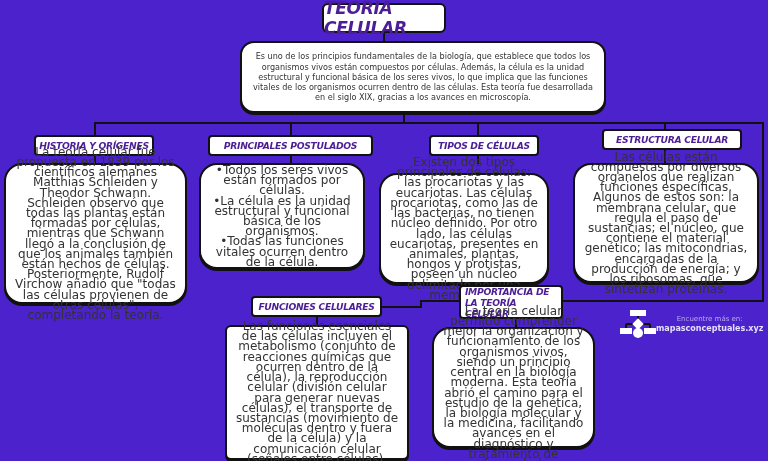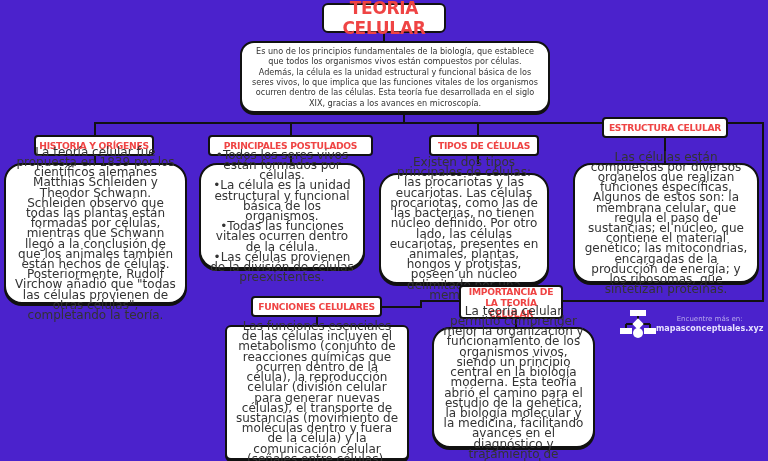--- a/index.html
+++ b/index.html
@@ -5,21 +5,21 @@
   html, body { margin:0; padding:0; }
   body {
     width:768px; height:461px; overflow:hidden; position:relative;
     background:#4B22CC;
     font-family:"DejaVu Sans", sans-serif;
   }
   .line { position:absolute; background:#111; }
   .label {
     position:absolute; background:#fff; border:2px solid #111; border-radius:4px;
     box-sizing:border-box; display:flex; align-items:center; justify-content:center;
-    text-align:center; color:#ef4444; font-weight:bold; letter-spacing:-0.3px;
+    text-align:left; color:#4c1d95; font-weight:bold; letter-spacing:-0.3px;font-style:italic;
   }
   .box {
     position:absolute; background:#fff; border:2px solid #111; border-radius:18px;
     box-sizing:border-box; display:flex; align-items:center; justify-content:center;
     text-align:center; color:#333; font-size:12px; line-height:10.2px; padding:4px 8px;
     box-shadow:0 2px 0 #111;
   }
   .box p { margin:0; }
   .title {
     font-size:17px; font-weight:bold; border-radius:6px; border-width:2px;
@@ -45,45 +45,44 @@
 <div class="line" style="left:762px;top:122px;width:2px;height:180px;"></div>
 <div class="line" style="left:562px;top:300px;width:202px;height:2px;"></div>
 <div class="line" style="left:380px;top:306px;width:41px;height:2px;"></div>
 <div class="line" style="left:420px;top:300px;width:2px;height:8px;"></div>
 <div class="line" style="left:420px;top:300px;width:40px;height:2px;"></div>
 <div class="line" style="left:316px;top:316px;width:2px;height:10px;"></div>
 <div class="line" style="left:515px;top:318px;width:2px;height:10px;"></div>
 
 <div class="label title" style="left:322px;top:3px;width:124px;height:30px;">TEORÍA CELULAR</div>
 
-<div class="box" style="left:240px;top:41px;width:310px;height:72px;border-radius:14px;font-size:8.1px;line-height:10.3px;padding:3px 10px;">
+<div class="box" style="left:240px;top:41px;width:366px;height:72px;border-radius:14px;font-size:8.1px;line-height:10.3px;padding:3px 10px;">
   <p>Es uno de los principios fundamentales de la biología, que establece que todos los organismos vivos están compuestos por células. Además, la célula es la unidad estructural y funcional básica de los seres vivos, lo que implica que las funciones vitales de los organismos ocurren dentro de las células. Esta teoría fue desarrollada en el siglo XIX, gracias a los avances en microscopía.</p>
 </div>
 
 <div class="label lbl-sm" style="left:34px;top:135px;width:120px;height:21px;">HISTORIA Y ORÍGENES</div>
 <div class="box" style="left:4px;top:163px;width:183px;height:141px;">
   <p>La teoría celular fue propuesta en 1839 por los científicos alemanes Matthias Schleiden y Theodor Schwann. Schleiden observó que todas las plantas están formadas por células, mientras que Schwann llegó a la conclusión de que los animales también están hechos de células. Posteriormente, Rudolf Virchow añadió que "todas las células provienen de otras células", completando la teoría.</p>
 </div>
 
 <div class="label lbl-sm" style="left:208px;top:135px;width:165px;height:21px;">PRINCIPALES POSTULADOS</div>
 <div class="box" style="left:199px;top:163px;width:166px;height:106px;">
   <div>
     <p>•Todos los seres vivos están formados por células.</p>
     <p>•La célula es la unidad estructural y funcional básica de los organismos.</p>
     <p>•Todas las funciones vitales ocurren dentro de la célula.</p>
-    <p>•Las células provienen de la división de células preexistentes.</p>
   </div>
 </div>
 
 <div class="label lbl-sm" style="left:429px;top:135px;width:110px;height:21px;">TIPOS DE CÉLULAS</div>
 <div class="box" style="left:379px;top:173px;width:170px;height:111px;">
   <p>Existen dos tipos principales de células: las procariotas y las eucariotas. Las células procariotas, como las de las bacterias, no tienen núcleo definido. Por otro lado, las células eucariotas, presentes en animales, plantas, hongos y protistas, poseen un núcleo delimitado por una membrana.</p>
 </div>
 
-<div class="label lbl-sm" style="left:602px;top:117px;width:126px;height:21px;">ESTRUCTURA CELULAR</div>
+<div class="label lbl-sm" style="left:602px;top:129px;width:140px;height:21px;">ESTRUCTURA CELULAR</div>
 <div class="box" style="left:573px;top:163px;width:186px;height:120px;">
   <p>Las células están compuestas por diversos organelos que realizan funciones específicas. Algunos de estos son: la membrana celular, que regula el paso de sustancias; el núcleo, que contiene el material genético; las mitocondrias, encargadas de la producción de energía; y los ribosomas, que sintetizan proteínas.</p>
 </div>
 
 <div class="label lbl-sm" style="left:251px;top:296px;width:131px;height:21px;">FUNCIONES CELULARES</div>
 <div class="box" style="left:225px;top:325px;width:184px;height:135px;border-radius:6px;">
   <p>Las funciones esenciales de las células incluyen el metabolismo (conjunto de reacciones químicas que ocurren dentro de la célula), la reproducción celular (división celular para generar nuevas células), el transporte de sustancias (movimiento de moléculas dentro y fuera de la célula) y la comunicación celular (señales entre células).</p>
 </div>
 
 <div class="label lbl-sm" style="left:459px;top:285px;width:104px;height:34px;line-height:11px;padding:0 4px;">IMPORTANCIA DE LA TEORÍA CELULAR</div>

